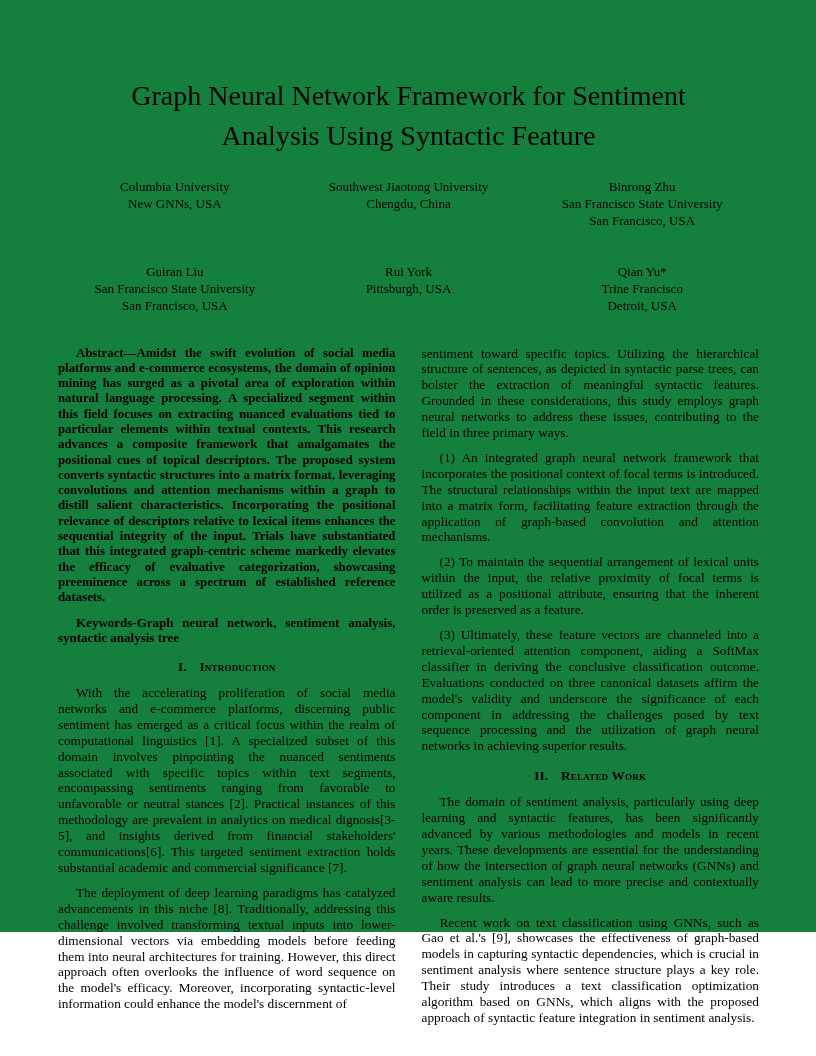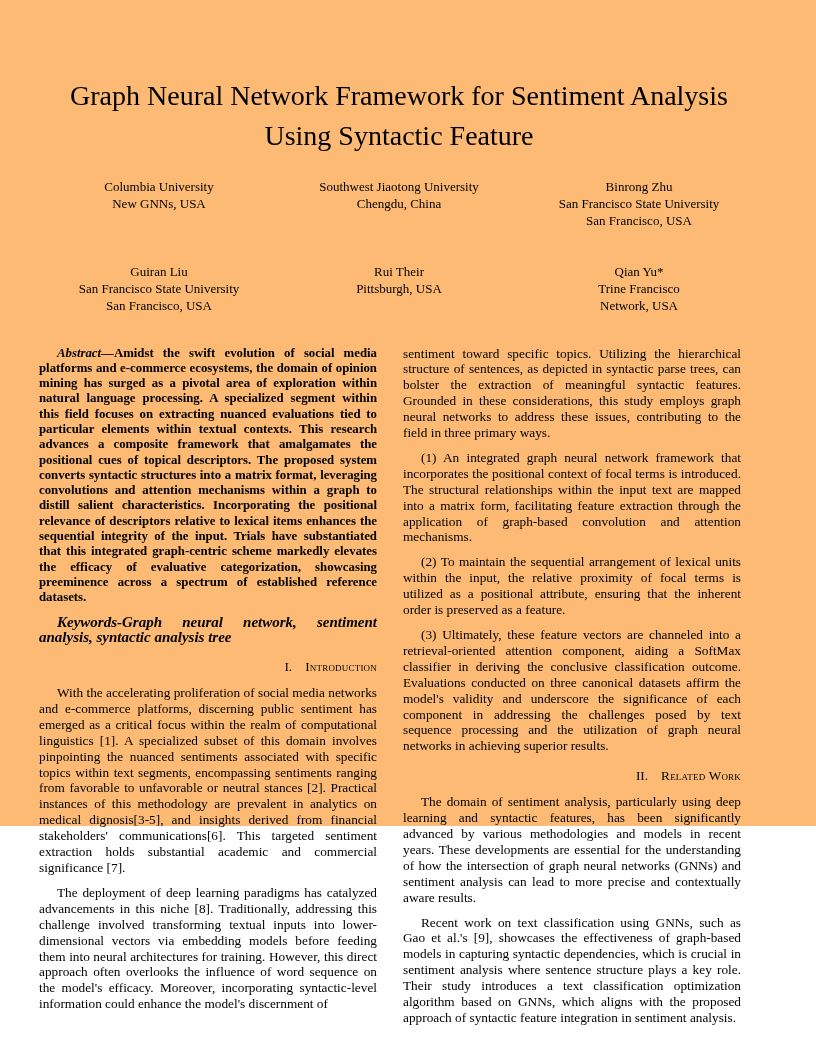--- a/index.html
+++ b/index.html
@@ -10,23 +10,23 @@
   }
   body {
     width: 816px;
     height: 1056px;
     font-family: "Liberation Serif", "DejaVu Serif", serif;
     color: #000000;
     overflow: hidden;
   }
   .page {
     width: 816px;
-    height: 826px;
-    padding: 56px 57px 20px 39px;
-    background: #fdba74;
+    height: 932px;
+    padding: 56px 57px 20px 58px;
+    background: #15803d;
   }
   .paper-title {
     font-size: 28px;
     font-weight: 400;
     text-align: center;
     line-height: 1.42;
     margin: 20px 30px 0 30px;
   }
   .authors {
     display: grid;
@@ -54,32 +54,31 @@
   .col p {
     margin: 0 0 9px 0;
     text-indent: 18px;
   }
   .col p.no-indent { text-indent: 0; }
   .abstract {
     font-weight: bold;
     font-size: 12.8px;
     line-height: 15.3px;
   }
-  .abstract .abstract-label { font-style: italic; }
+  .abstract .abstract-label { }
   .keywords {
     font-weight: bold;
-    font-style: italic;
-    font-size: 15px;
+    font-size: 13px;
     line-height: 15.3px;
     margin: 4px 0 0 0;
   }
   .section-heading {
     font-size: 13.3px;
-    font-weight: 400;
-    text-align: right;
+    font-weight: 700;
+    text-align: center;
     margin: 14px 0 10px 0;
   }
   .section-heading .sec-title {
     font-variant: small-caps;
     font-variant-caps: small-caps;
     margin-left: 13px;
     letter-spacing: 0.2px;
   }
 </style>
 </head>
@@ -102,27 +101,27 @@
       <div class="a-name">Binrong Zhu</div>
       <div class="a-aff">San Francisco State University</div>
       <div class="a-loc">San Francisco, USA</div>
     </div>
     <div class="author">
       <div class="a-name">Guiran Liu</div>
       <div class="a-aff">San Francisco State University</div>
       <div class="a-loc">San Francisco, USA</div>
     </div>
     <div class="author">
-      <div class="a-name">Rui Their</div>
+      <div class="a-name">Rui York</div>
       <div class="a-loc">Pittsburgh, USA</div>
     </div>
     <div class="author">
       <div class="a-name">Qian Yu*</div>
       <div class="a-aff">Trine Francisco</div>
-      <div class="a-loc">Network, USA</div>
+      <div class="a-loc">Detroit, USA</div>
     </div>
   </div>
 
   <div class="columns">
 
     <div class="col">
       <p class="abstract"><span class="abstract-label">Abstract—</span><span class="abstract-text">Amidst the swift evolution of social media platforms and e-commerce ecosystems, the domain of opinion mining has surged as a pivotal area of exploration within natural language processing. A specialized segment within this field focuses on extracting nuanced evaluations tied to particular elements within textual contexts. This research advances a composite framework that amalgamates the positional cues of topical descriptors. The proposed system converts syntactic structures into a matrix format, leveraging convolutions and attention mechanisms within a graph to distill salient characteristics. Incorporating the positional relevance of descriptors relative to lexical items enhances the sequential integrity of the input. Trials have substantiated that this integrated graph-centric scheme markedly elevates the efficacy of evaluative categorization, showcasing preeminence across a spectrum of established reference datasets.</span></p>
 
       <p class="keywords">Keywords-Graph neural network, sentiment analysis, syntactic analysis tree</p>
 

